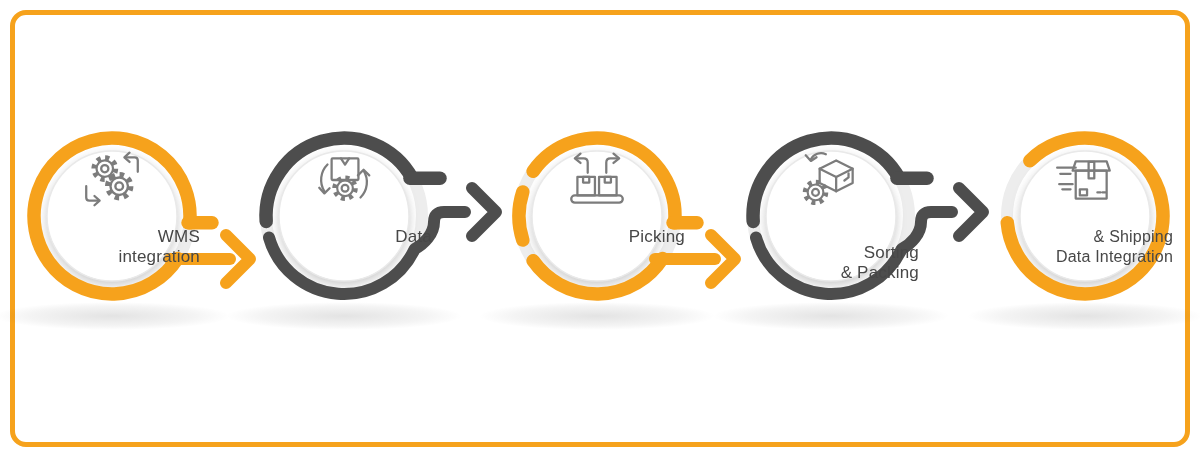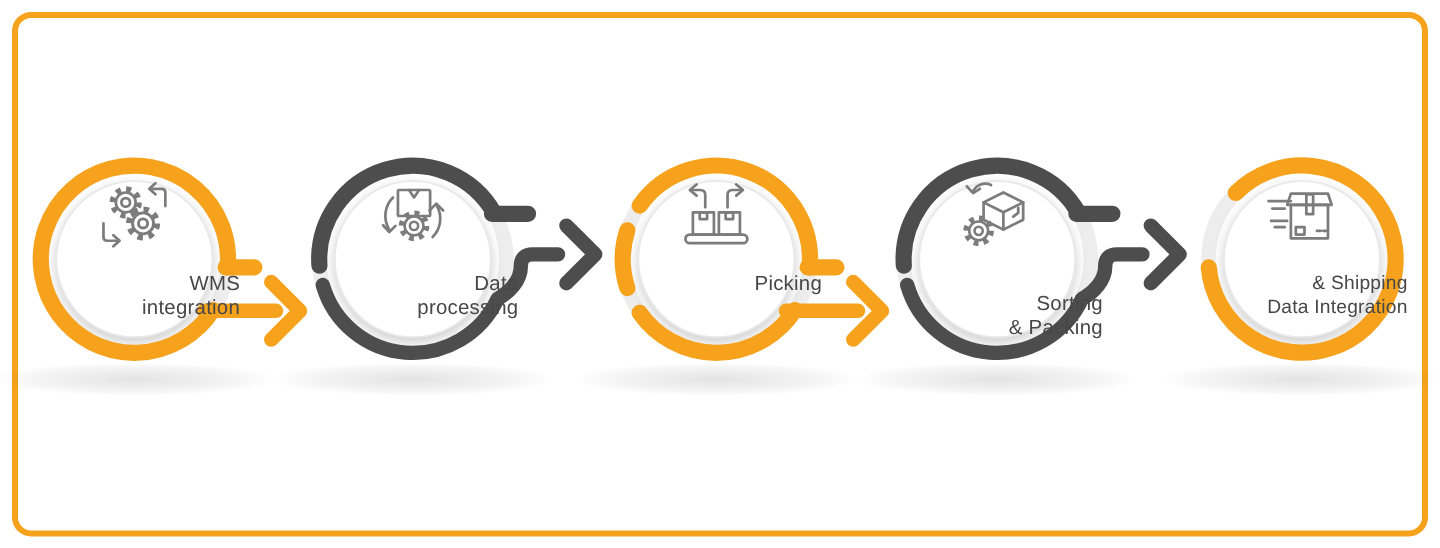--- a/index.html
+++ b/index.html
@@ -169,21 +169,20 @@
       <path class="icon-stroke" d="M 5 20 H 23 M 8 26 H 18 M 7 36 H 20 M 10 41 H 18"></path>
     </svg>
   </div>
 
   <div class="step-label" style="left:24px;top:227px;">
     <div>WMS</div>
     <div>integration</div>
   </div>
   <div class="step-label" style="left:256px;top:227px;">
     <div>Data</div>
-    <div>processing</div>
   </div>
   <div class="step-label" style="left:509px;top:227px;">
     <div>Picking</div>
   </div>
   <div class="step-label" style="left:743px;top:243px;">
     <div>Sorting</div>
     <div>&amp; Packing</div>
   </div>
   <div class="step-label small" style="left:997px;top:227px;">
     <div>&amp; Shipping</div>

